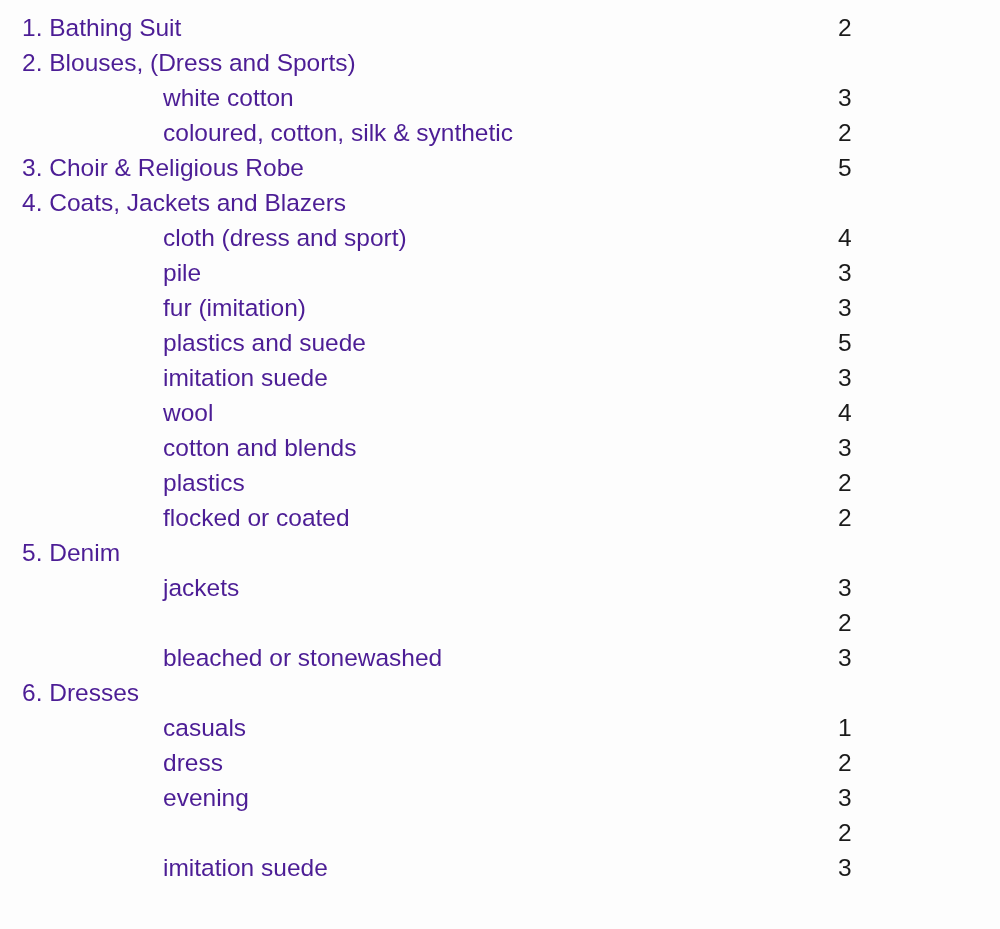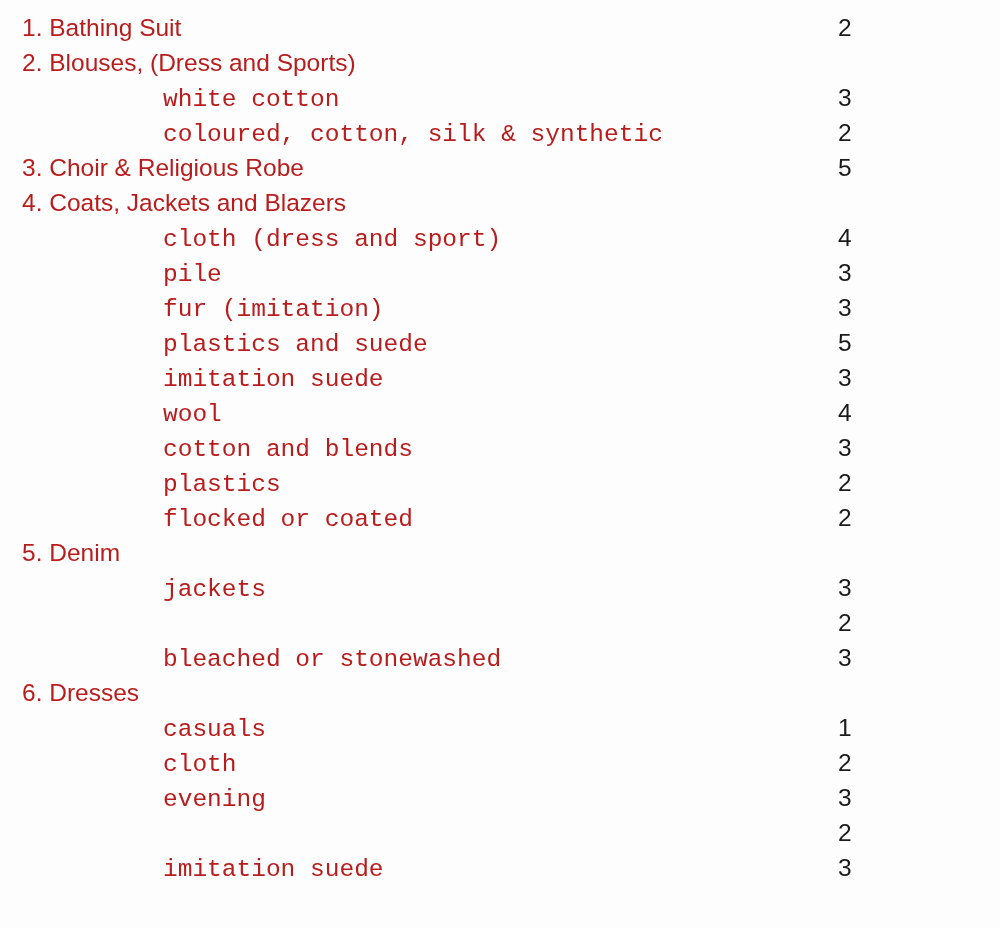--- a/index.html
+++ b/index.html
@@ -28,29 +28,28 @@
     list-style: none;
   }
   .row {
     display: flex;
     align-items: baseline;
     height: 35px;
     line-height: 35px;
   }
   .label {
     font-size: 24.5px;
-    color: #b91c1c;
+    color: #4c1d95;
     white-space: nowrap;
   }
   .row.top .label {
     padding-left: 22px;
   }
   .row.sub .label {
     padding-left: 163px;
-    font-family: Liberation Mono, monospace;
   }
   .dots {
     flex: 1 1 auto;
   }
   
   .numcol {
     width: 162px;
     flex: 0 0 162px;
     text-align: left;
     font-size: 24.5px;
@@ -159,21 +158,21 @@
         <span class="label">6. Dresses</span>
         <span class="dots"></span>
         <span class="numcol"></span>
       </li>
       <li class="row sub">
         <span class="label">casuals</span>
         <span class="dots"></span>
         <span class="numcol">1</span>
       </li>
       <li class="row sub">
-        <span class="label">cloth</span>
+        <span class="label">dress</span>
         <span class="dots"></span>
         <span class="numcol">2</span>
       </li>
       <li class="row sub">
         <span class="label">evening</span>
         <span class="dots"></span>
         <span class="numcol">3</span>
       </li>
       <li class="row sub">
         <span class="dots"></span>

